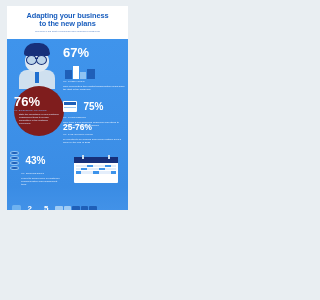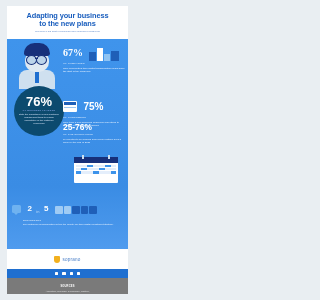--- a/index.html
+++ b/index.html
@@ -1,19 +1,19 @@
 <!DOCTYPE html>
 <html><head>
 <meta charset="utf-8">
 <style>
   html,body{margin:0;padding:0;background:#e9eef2;}
   body{width:135px;height:300px;overflow:hidden;
        font-family:"Liberation Sans",sans-serif;}
   .page{position:relative;width:135px;height:300px;background:#e9eef2;}
-  .sheet{position:absolute;left:7px;top:6px;width:121px;height:288px;
+  .sheet{position:absolute;left:7px;top:6px;width:121px;height:204px;
          background:#ffffff;overflow:hidden;}
 
   
   .header{position:relative;height:33px;background:#ffffff;text-align:center;
           padding-top:6px;box-sizing:border-box;}
   .h-title{font-size:7.4px;line-height:8.2px;font-weight:bold;color:#1b5fbe;
            letter-spacing:-.1px;padding:0 6px;}
   .h-sub{font-size:2.5px;line-height:3.4px;color:#5b87c9;padding:2px 10px 0;
          letter-spacing:.05px;}
 
@@ -33,36 +33,36 @@
   .c-glass{position:absolute;top:12px;width:9px;height:8px;border:1.4px solid #17307a;
            border-radius:50%;background:#bcd4ea;}
   .c-g1{left:13px;} .c-g2{left:23px;}
   .c-bridge{position:absolute;left:22px;top:15px;width:3px;height:1.4px;background:#17307a;}
   .c-body{position:absolute;left:6px;top:27px;width:36px;height:19px;
           background:#cfe0ef;border-radius:8px 8px 0 0;}
   .c-tie{position:absolute;left:22px;top:27px;width:4px;height:13px;background:#1f6fd0;}
 
   
   .b67{right:3px;top:4px;width:62px;}
-  .b67 .big{font-size:10px;font-weight:bold;color:#ffffff;line-height:10px;
-            display:inline-block;vertical-align:middle;font-family:Liberation Serif, serif;}
+  .b67 .big{font-size:13px;font-weight:bold;color:#ffffff;line-height:10px;
+            display:inline-block;vertical-align:middle;}
   .city{display:inline-block;vertical-align:middle;margin-left:2px;position:relative;
         width:30px;height:16px;}
   .city i{position:absolute;bottom:0;background:#1f5fb8;display:block;}
   .city .t1{left:0;width:7px;height:9px;}
   .city .t2{left:8px;width:6px;height:13px;background:#ffffff;}
   .city .t3{left:15px;width:6px;height:7px;background:#8fc3f2;}
   .city .t4{left:22px;width:8px;height:10px;}
   .cap{font-size:2.4px;color:#cfe4fb;letter-spacing:.3px;margin-top:1px;font-weight:bold;}
   .desc{font-size:2.5px;line-height:3.3px;color:#eaf3ff;margin-top:1.5px;}
 
   
   .b76{left:3px;top:47px;width:58px;height:58px;}
   .circ{position:absolute;left:4px;top:0;width:50px;height:50px;border-radius:50%;
-        background:#0c4a6e;text-align:center;}
+        background:#7f1d1d;}
   .circ .big{font-size:13px;font-weight:bold;color:#ffffff;padding-top:9px;line-height:13px;}
   .circ .cap{font-size:2.3px;color:#7f9fe0;}
   .circ .desc{font-size:2.4px;line-height:3.1px;color:#dce8fb;padding:0 5px;}
 
   
   .b75{right:3px;top:58px;width:62px;}
   .ico-card{display:inline-block;vertical-align:middle;width:14px;height:11px;
             background:#ffffff;border-radius:1px;position:relative;}
   .ico-card b{position:absolute;left:1px;top:1px;right:1px;height:3px;background:#1f5fb8;display:block;}
   .ico-card u{position:absolute;left:1px;top:5.5px;right:1px;height:1.3px;background:#9cc6f0;display:block;}
@@ -193,20 +193,28 @@
         <i class="on"></i>
             <i></i>
             <i></i>
             <i class="on"></i>
             <i></i>
             <i></i>
             <i class="on"></i>
       </div>
     </div>
 
+    <div class="row b43">
+      <span class="stack">
+        <i></i><i></i><i></i><i></i>
+      </span>
+      <span class="big">43%</span>
+      <div class="cap" style="margin-left:11px;">OF BUSINESSES</div>
+      <div class="desc" style="margin-left:11px;width:40px;">expect to spend more on customer communication and engagement tools</div>
+    </div>
 
     <div class="row b25">
       <span class="chat"></span>
       <span class="big">2</span>
       <span class="inword">in</span>
       <span class="big">5</span>
       <span class="sq">
         <i class="on"></i><i class="on"></i><i></i><i></i><i></i>
       </span>
       <div class="cap" style="margin-left:11px;">BUSINESSES</div>

